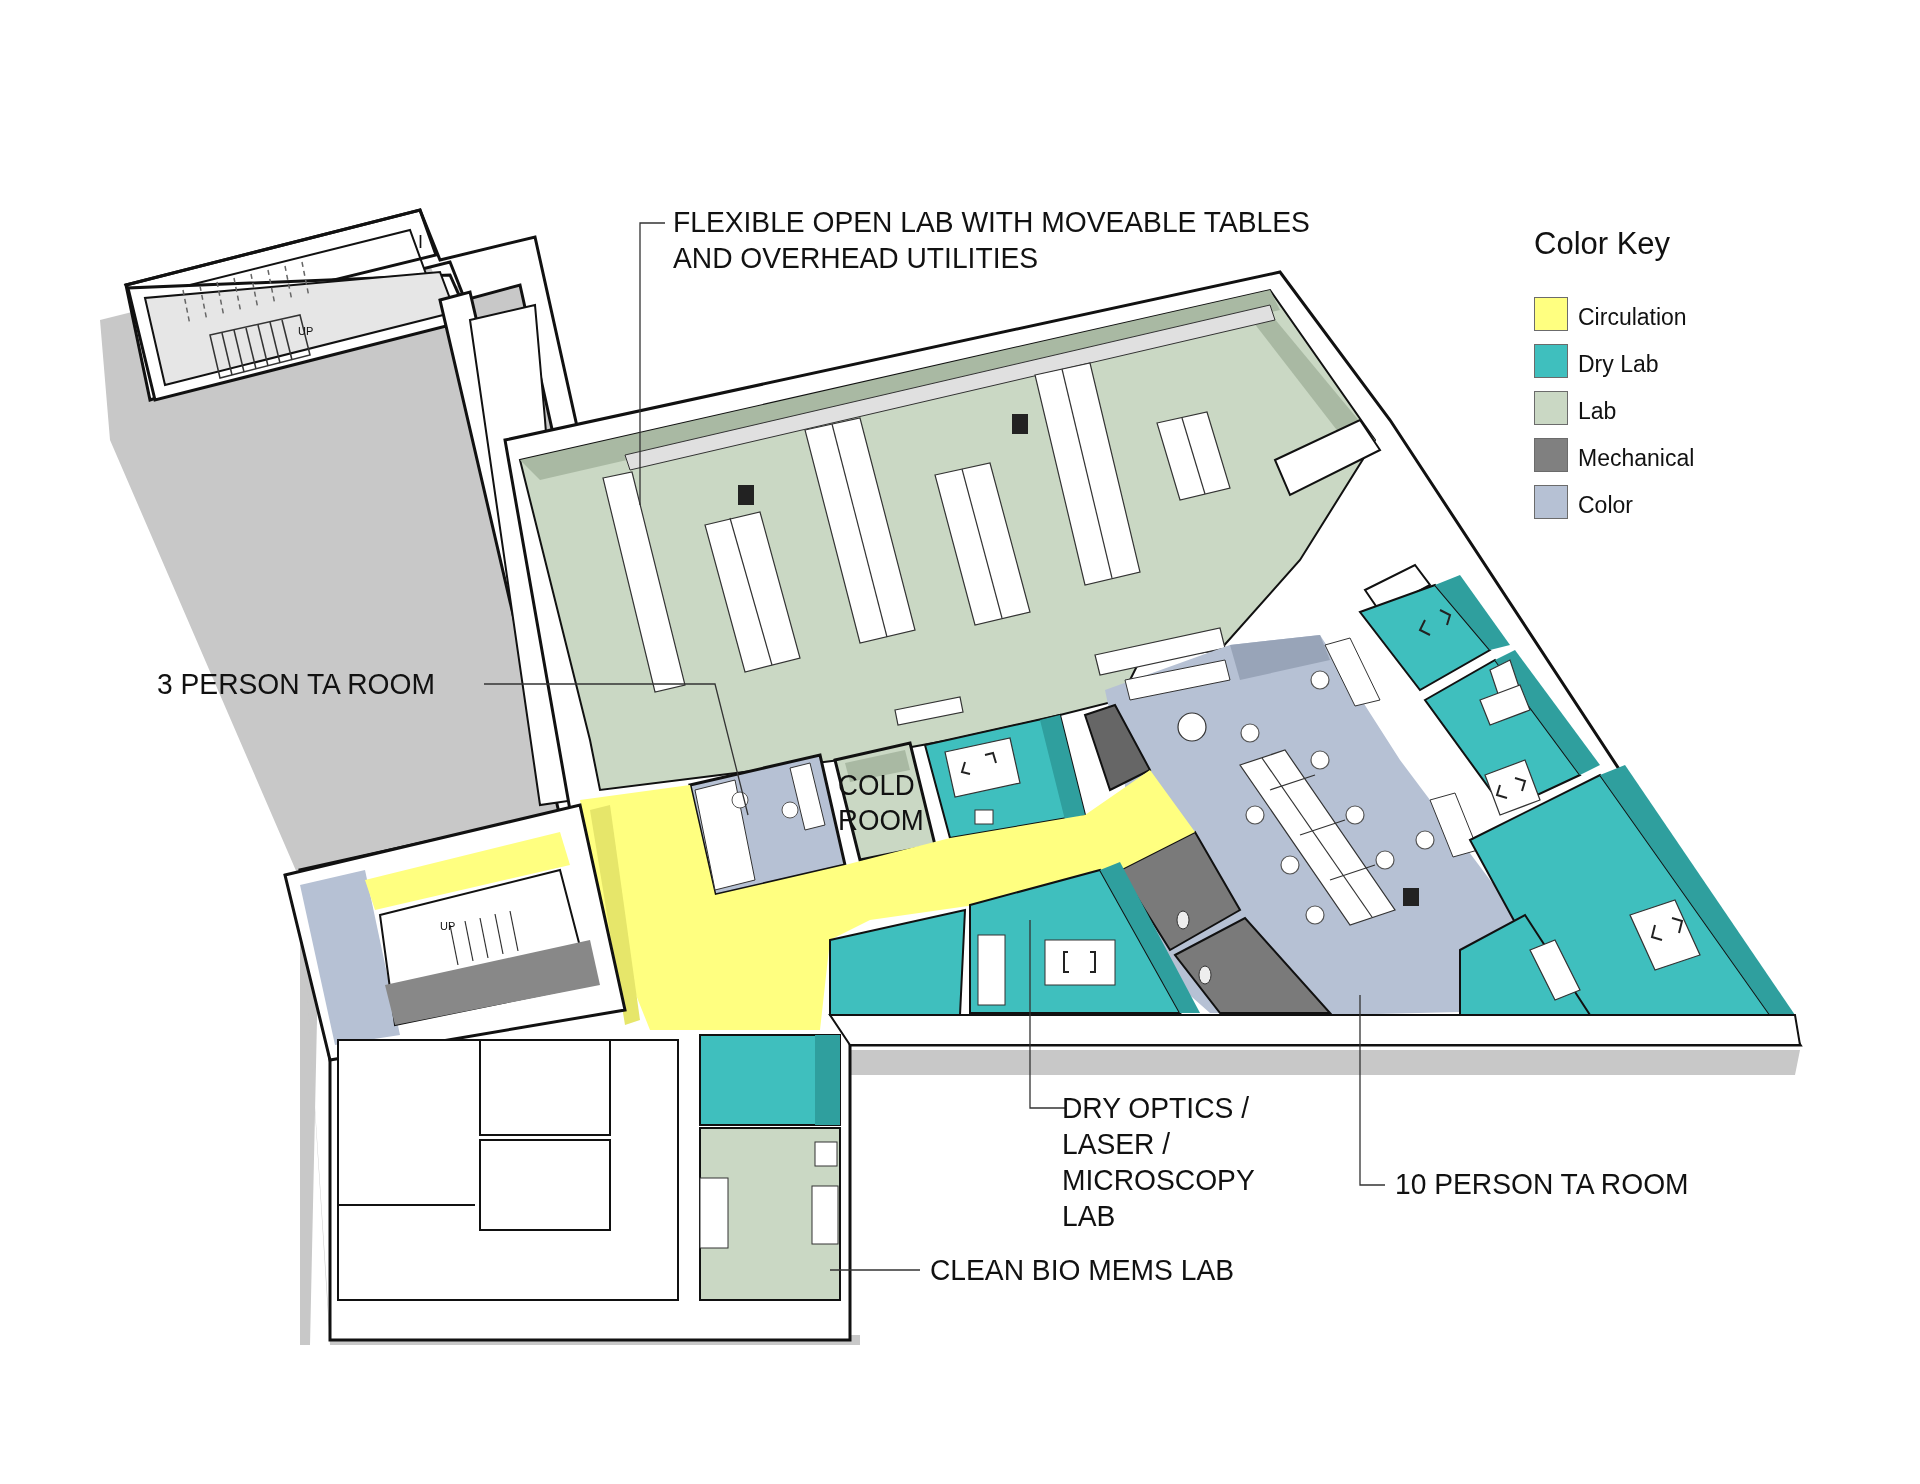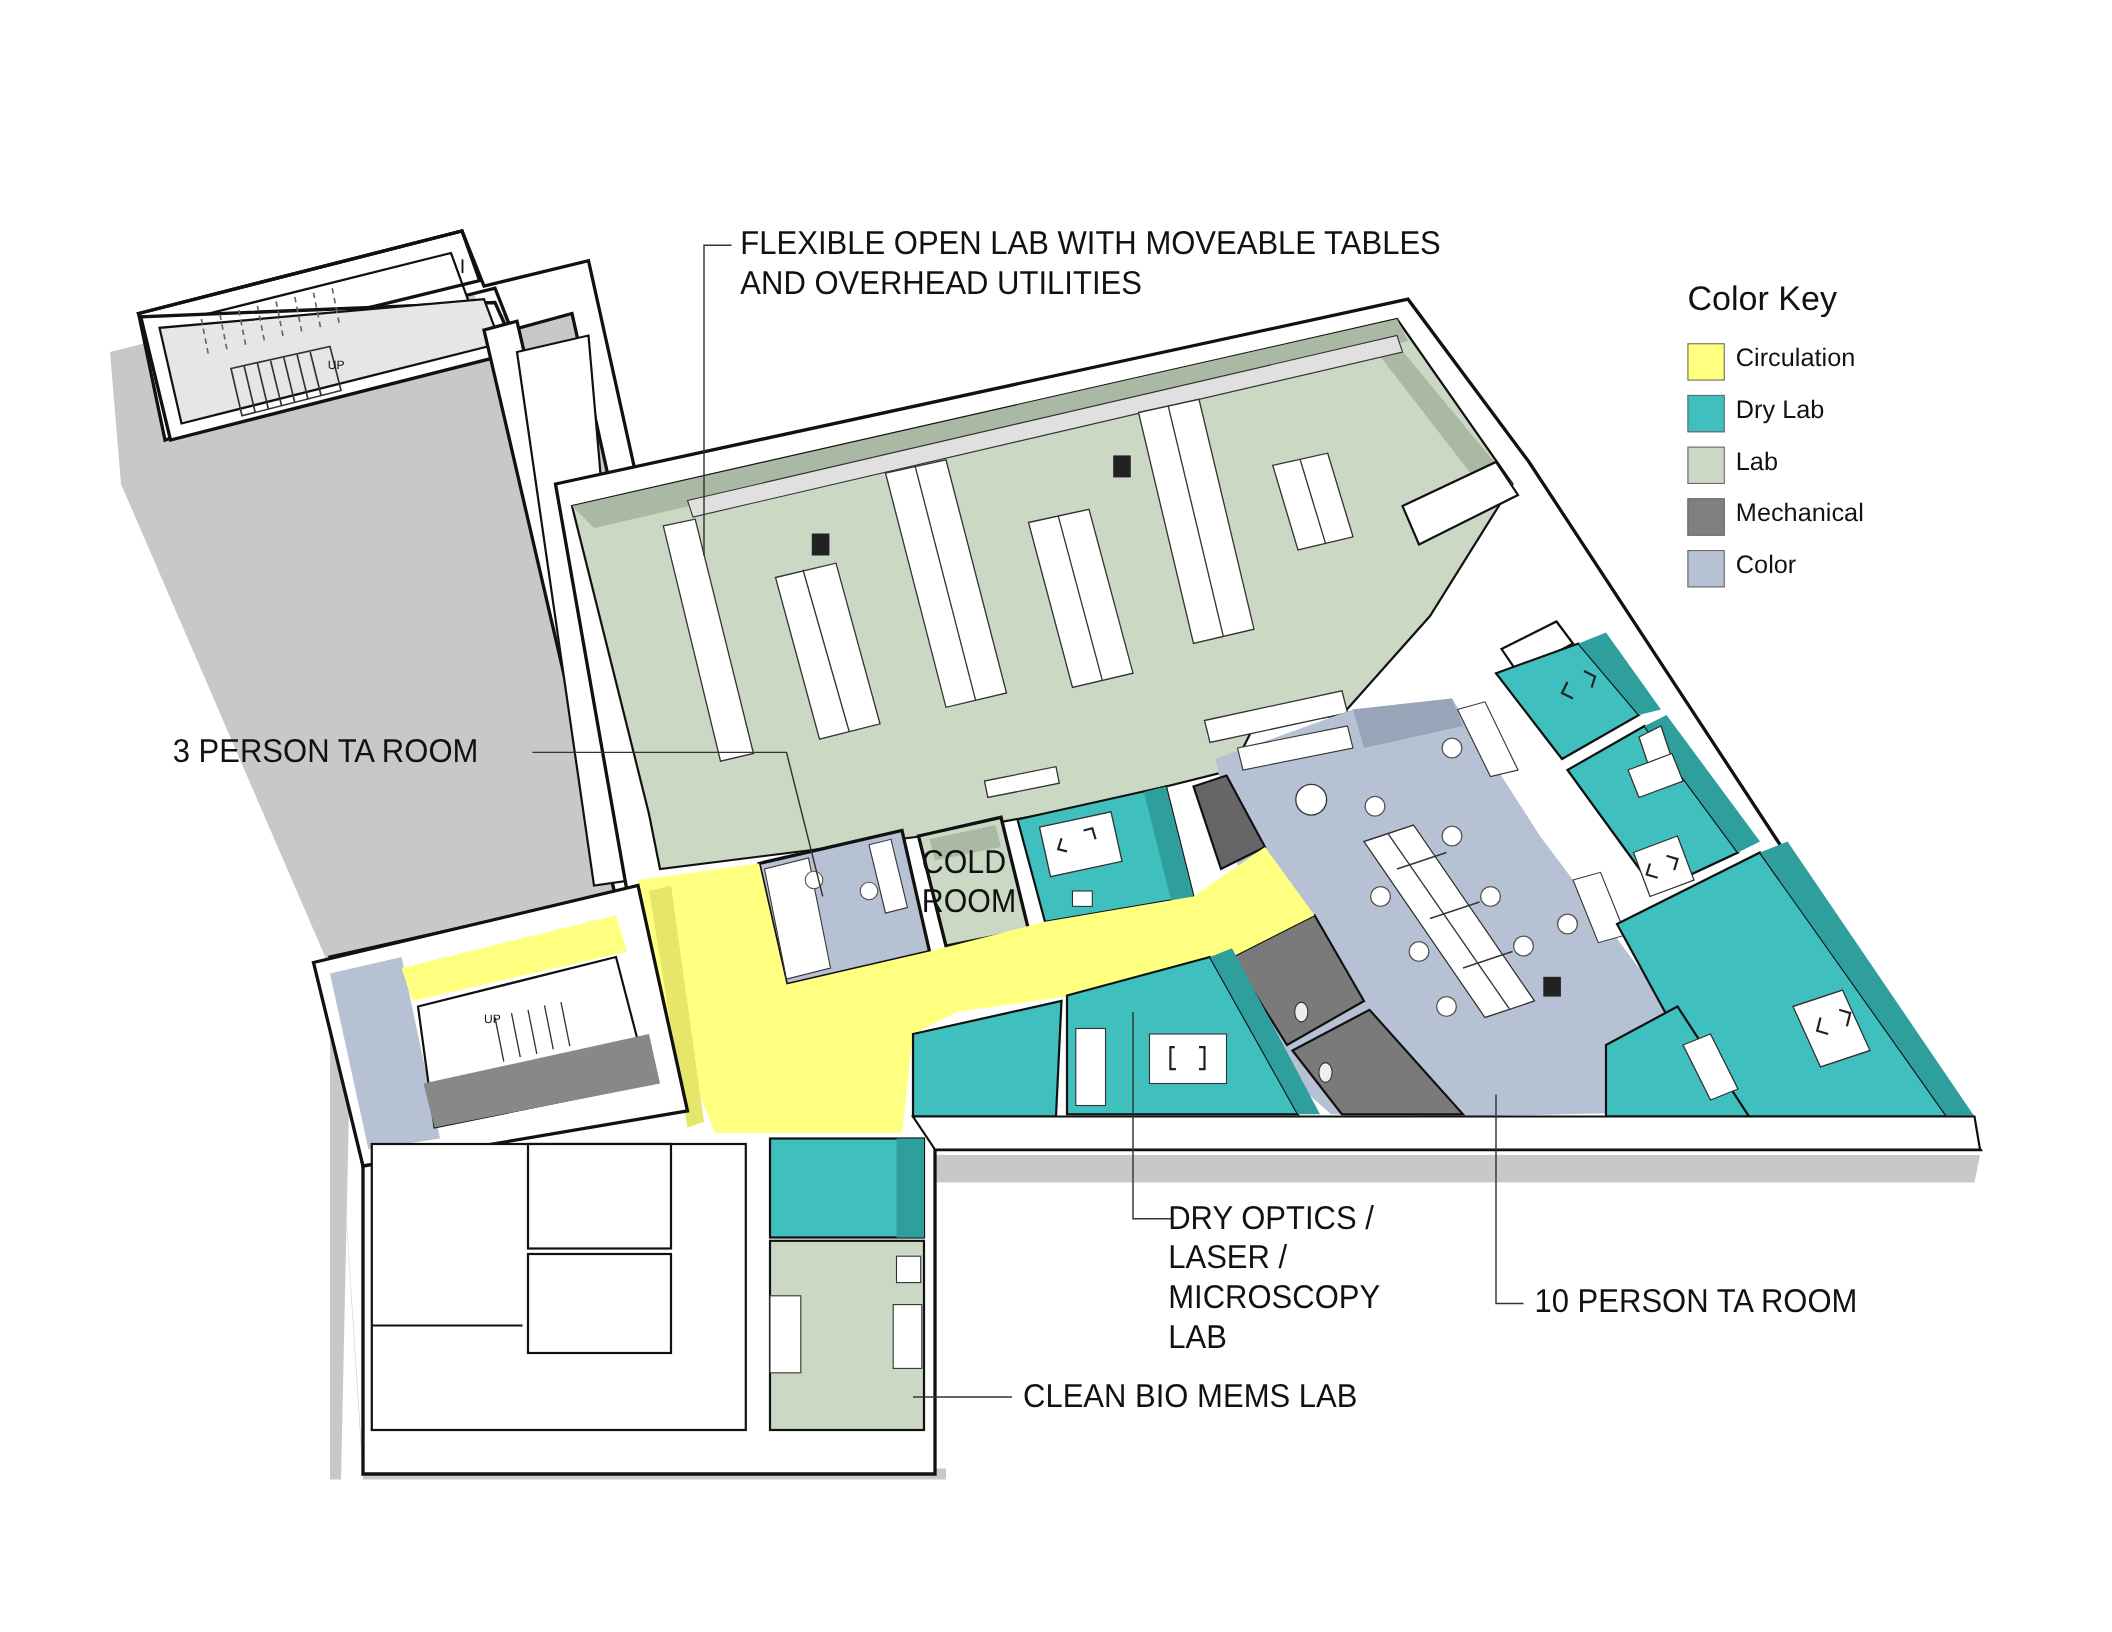--- a/index.html
+++ b/index.html
@@ -1,22 +1,22 @@
 <!DOCTYPE html>
 <html><head>
   <meta charset="utf-8">
   <style>
     html, body { margin: 0; padding: 0; background: #ffffff; }
     body { width: 1920px; height: 1484px; position: relative; overflow: hidden; font-family: "Liberation Sans", sans-serif; }
     #plan { position: absolute; left: 0; top: 0; width: 1920px; height: 1484px; }
     .label { position: absolute; color: #111111; font-family: "Liberation Sans", sans-serif; font-size: 30px; line-height: 36px; letter-spacing: 0px; white-space: nowrap; transform: scaleX(0.94); transform-origin: left top; }
     .room-label { position: absolute; color: #111111; font-family: "Liberation Sans", sans-serif; font-size: 30px; line-height: 34px; text-align: center; transform: scaleX(0.92); transform-origin: left top; }
     .legend { position: absolute; left: 1534px; top: 226px; }
-    .legend-title { font-size: 31px; color: #111; margin-bottom: 22px; display: block; margin-top: 28px; }
-    .legend-item { display: flex; align-items: flex-start; height: 47px; }
+    .legend-title { font-size: 31px; color: #111; margin-bottom: 22px; display: block; }
+    .legend-item { display: flex; align-items: flex-end; height: 47px; }
     .legend-swatch { width: 34px; height: 34px; border: 1.5px solid #6b6b6b; box-sizing: border-box; margin-right: 10px; }
     .legend-label { font-size: 23px; color: #111; }
   </style>
 </head>
 <body>
 
 <svg id="plan" viewBox="0 0 1920 1484" xmlns="http://www.w3.org/2000/svg">
 
   <g fill="#c8c8c8">
     <polygon points="100,320 420,240 440,290 520,270 590,480 568,810 320,880 310,1345 850,1345 850,1050 1800,1050 1795,1075 850,1075 850,1345 300,1345 300,880 110,440"></polygon>

